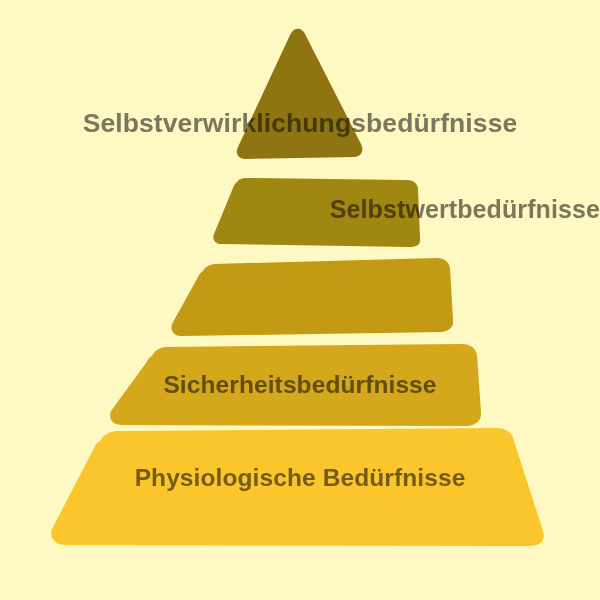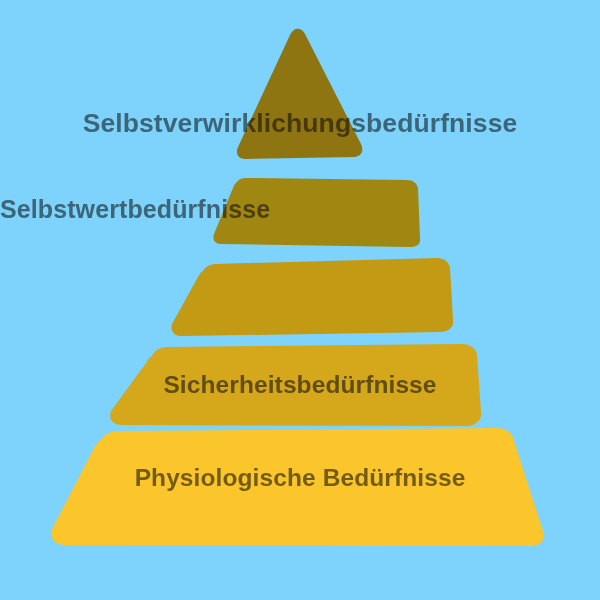--- a/index.html
+++ b/index.html
@@ -10,21 +10,21 @@
     width: 600px;
     height: 600px;
     background: #ffffff;
     font-family: "Liberation Sans", sans-serif;
     overflow: hidden;
   }
   #pyramid-diagram {
     position: relative;
     width: 600px;
     height: 600px;
-    background: #7dd3fc;
+    background: #fef9c3;
   }
   #pyramid-svg {
     position: absolute;
     top: 0;
     left: 0;
     width: 600px;
     height: 600px;
     display: block;
   }
   .tier-label {
@@ -41,21 +41,21 @@
     width: 600px;
     text-align: center;
     font-size: 26.5px;
     mix-blend-mode: multiply;
     opacity: 0.92;
   }
   #label-tier-2 {
     top: 197px;
     left: 0;
     width: 600px;
-    text-align: left;
+    text-align: right;
     font-size: 25px;
     mix-blend-mode: multiply;
     opacity: 0.92;
   }
   #label-tier-3 {
     top: 284px;
     left: 0;
     width: 600px;
     text-align: center;
     font-size: 25px;

